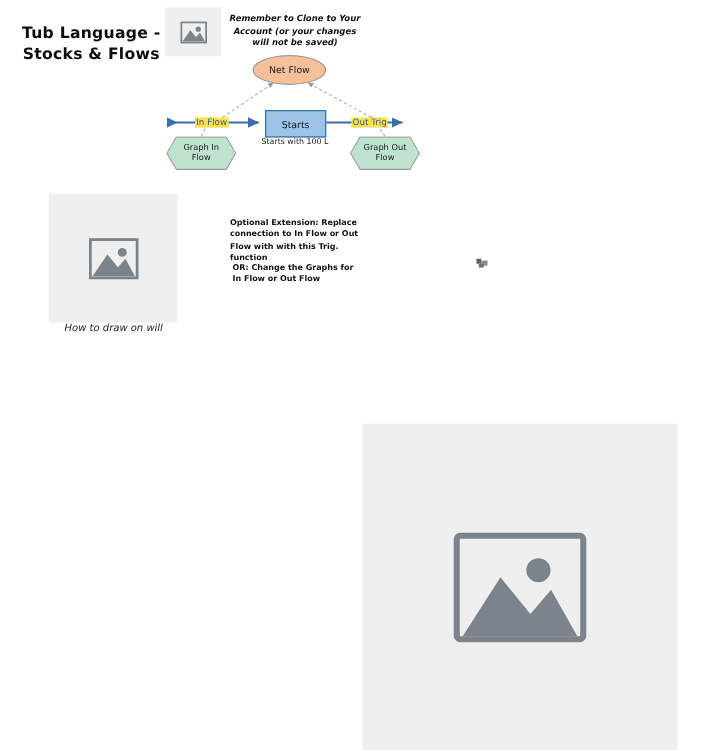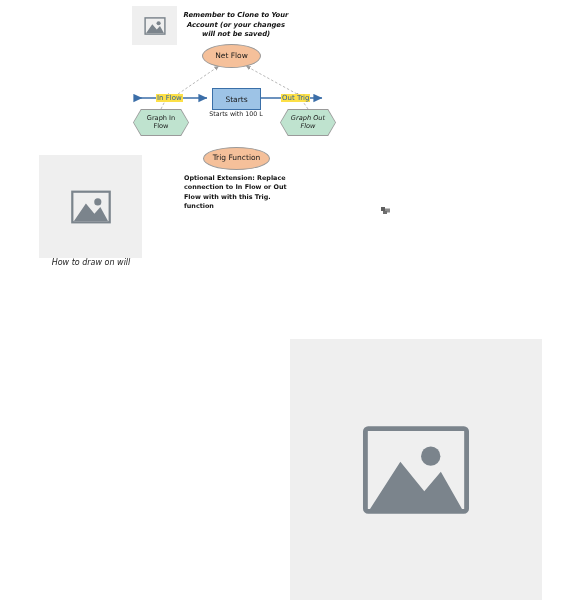--- a/index.html
+++ b/index.html
@@ -214,20 +214,22 @@
     top: 206px;
     width: 10px;
     height: 9px;
   }
 </style>
 </head>
 <body>
 
 <div class="canvas">
 
+  <div id="page-title">Tub Language -
+Stocks &amp; Flows</div>
 
   <div class="img-placeholder" id="top-image">
     <svg class="img-glyph" width="22" height="18" viewBox="0 0 24 20">
       <rect x="1" y="1" width="22" height="18" fill="none" stroke="#7b848c" stroke-width="1.6"></rect>
       <circle cx="16" cy="7" r="2.3" fill="#7b848c"></circle>
       <path d="M2 18 L9 8 L14 14 L17.5 10 L22 18 Z" fill="#7b848c"></path>
     </svg>
   </div>
 
   <div id="clone-note">Remember to Clone to Your Account (or your changes will not be saved)</div>
@@ -268,31 +270,29 @@
 
   <div class="flow-label" id="in-flow-label">In Flow</div>
   <div class="flow-label" id="out-flow-label">Out Trig</div>
 
   <div id="graph-in-wrap" style="position:absolute;width:56px;height:14px;">
     <div class="hex-outline"></div>
     <div class="hexagon hex-inner">Graph In
 Flow</div>
   </div>
 
-  <div id="graph-out-wrap" style="position:absolute;width:56px;height:27px;font-style:italic;">
+  <div id="graph-out-wrap" style="position:absolute;width:56px;height:27px;">
     <div class="hex-outline"></div>
     <div class="hexagon hex-inner">Graph Out
 Flow</div>
   </div>
 
-  <div class="node-label ellipse" id="trig-function">
-    <span>Trig Function</span>
-  </div>
 
   <div class="extension-note" id="ext-note-1">Optional Extension: Replace connection to In Flow or Out Flow with with this Trig. function</div>
+  <div class="extension-note" id="ext-note-2">OR: Change the Graphs for In Flow or Out Flow</div>
 
   <div class="img-placeholder" id="howto-image">
     <svg class="img-glyph" width="42" height="34" viewBox="0 0 24 20">
       <rect x="1" y="1" width="22" height="18" fill="none" stroke="#7b848c" stroke-width="1.3"></rect>
       <circle cx="16" cy="7" r="2.1" fill="#7b848c"></circle>
       <path d="M2 18.2 L9 8 L14 14 L17.5 10 L22 18.2 Z" fill="#7b848c"></path>
     </svg>
   </div>
   <div id="howto-caption">How to draw on will</div>
 

